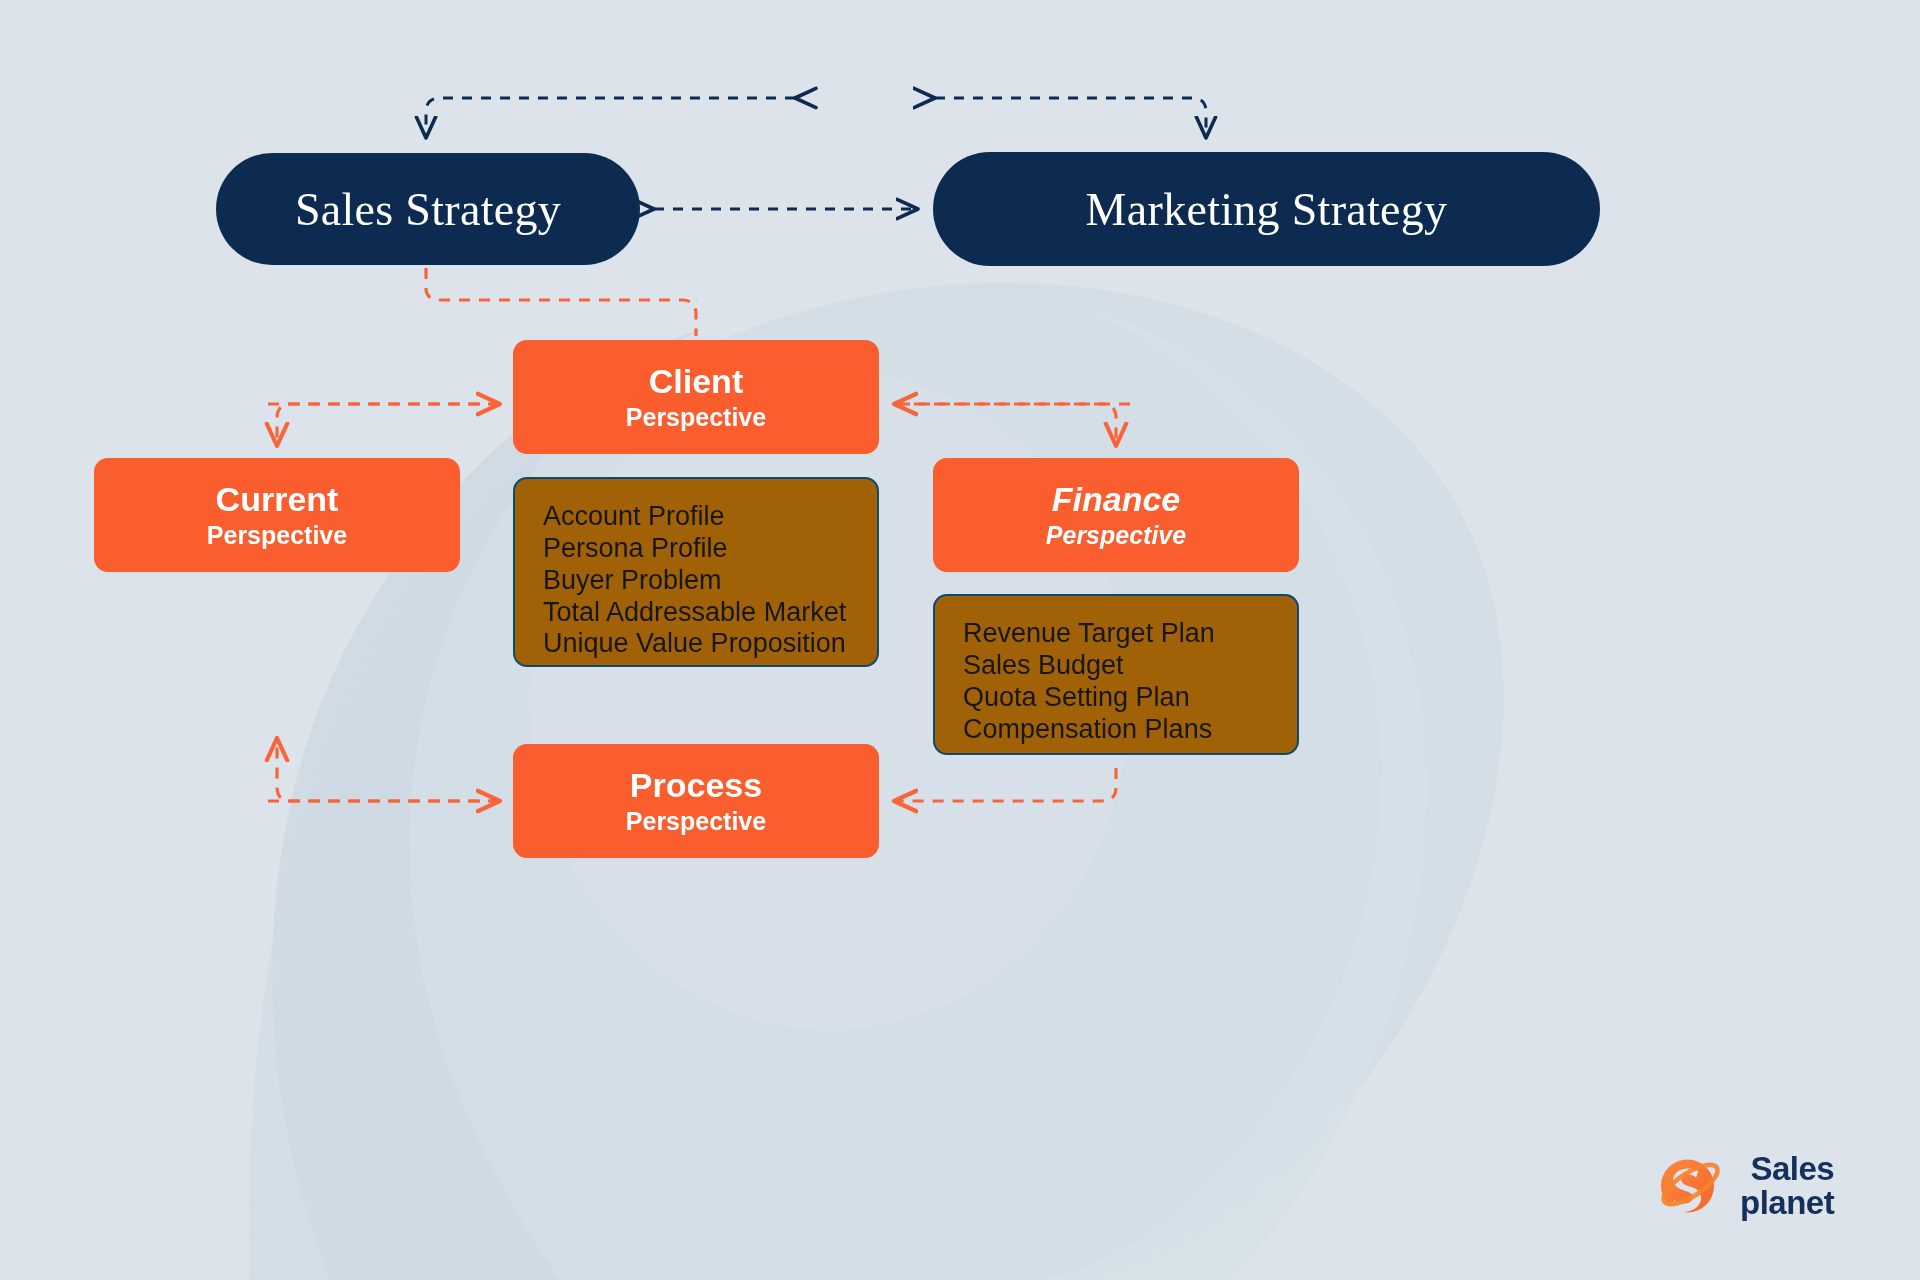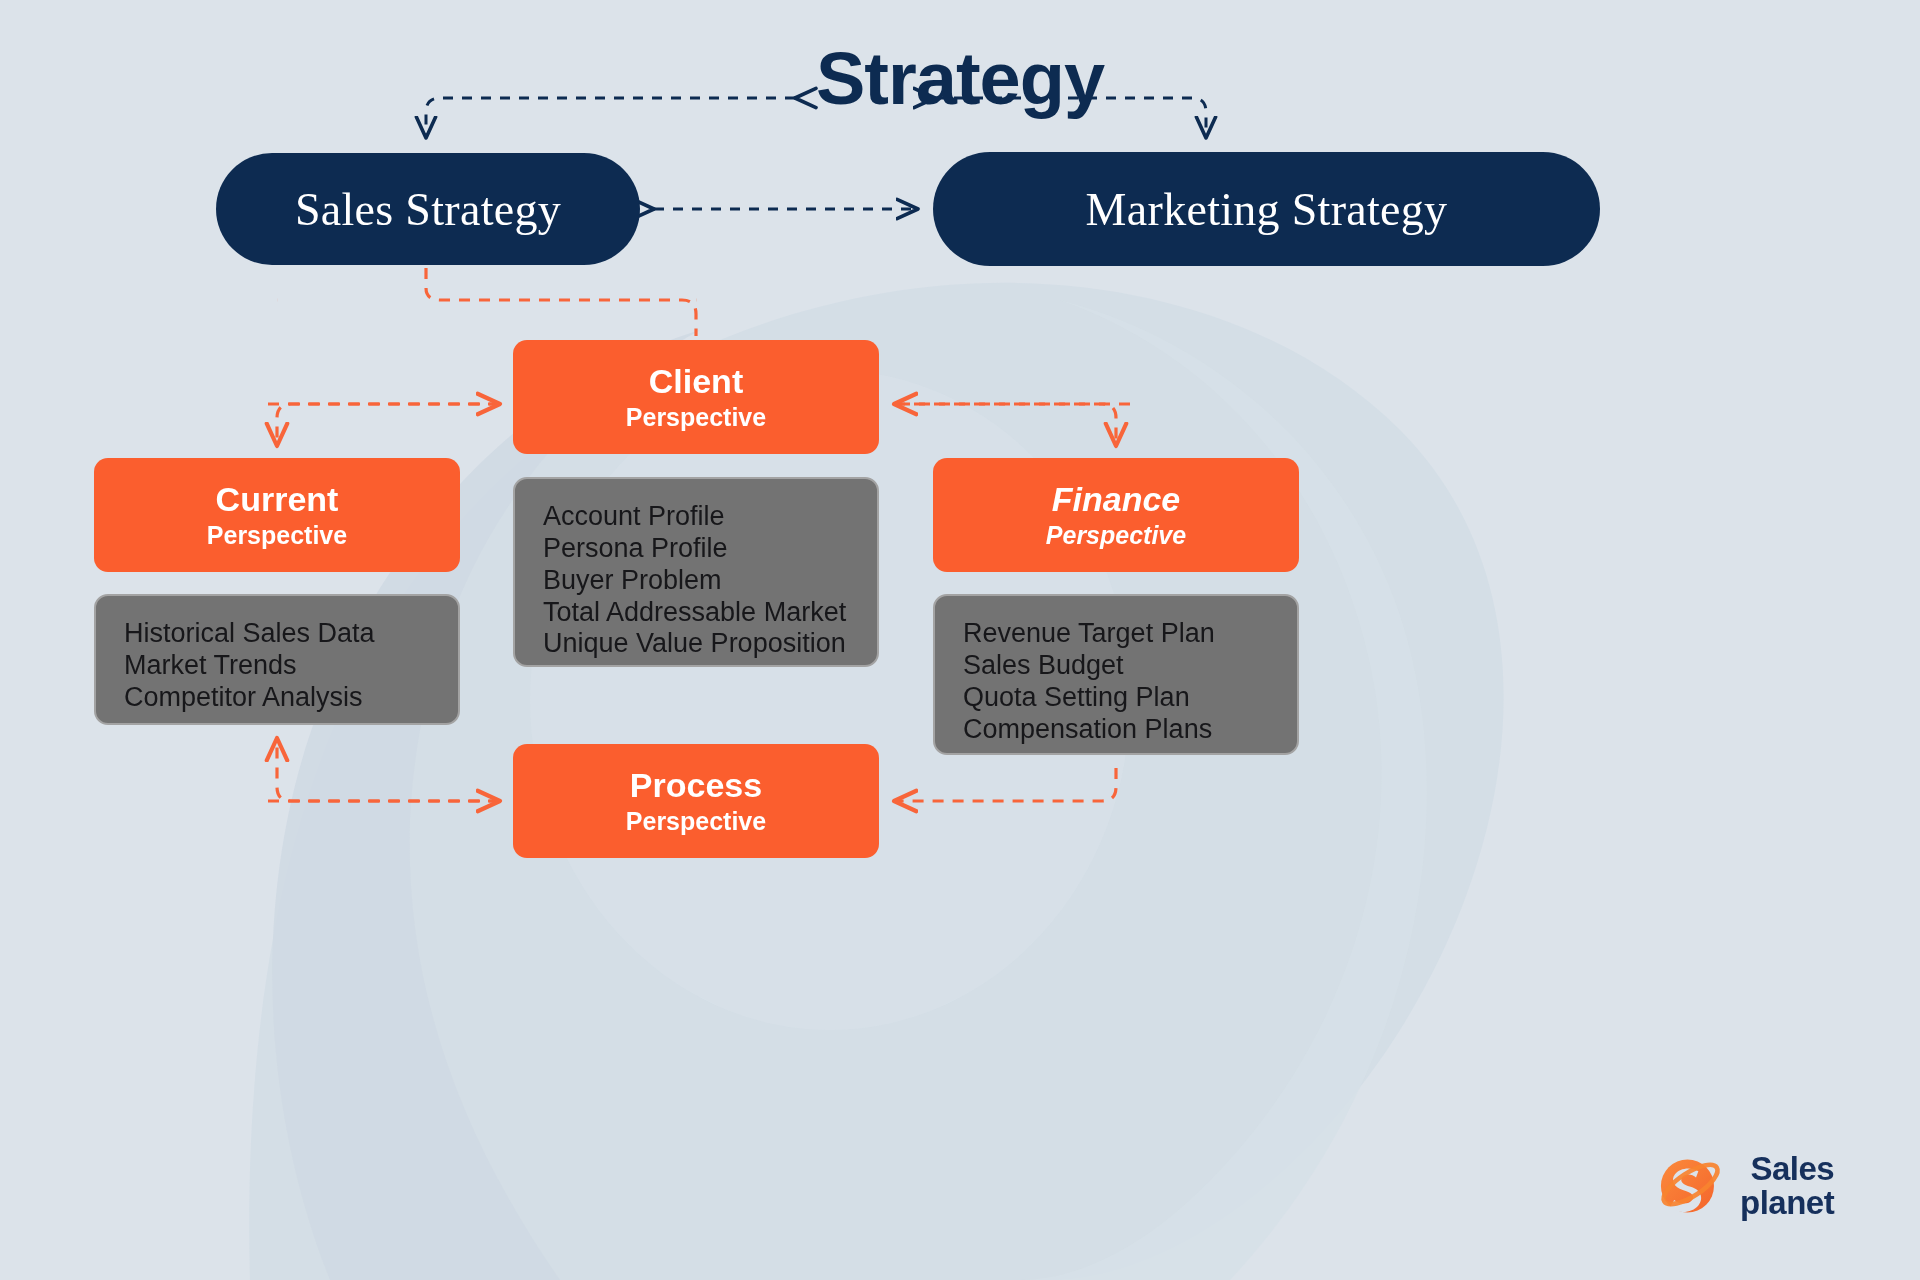--- a/index.html
+++ b/index.html
@@ -86,22 +86,22 @@
     margin-top: 2px;
   }
   #head-client  { left: 513px; top: 340px;  width: 366px; height: 114px; }
   #head-current { left: 94px;  top: 458px;  width: 366px; height: 114px; }
   #head-finance { left: 933px; top: 458px;  width: 366px; height: 114px; font-style: italic; }
   #head-process { left: 513px; top: 744px;  width: 366px; height: 114px; }
 
   
   .list-box {
     position: absolute;
-    background: #737373;
-    border: 2px solid #a3a3a3;
+    background: #a16207;
+    border: 2px solid #0c4a6e;
     border-radius: 14px;
     box-sizing: border-box;
     padding: 22px 28px;
     color: #17171a;
     font-size: 27px;
     line-height: 1.18;
     font-weight: 400;
   }
   .list-box .row { white-space: nowrap; }
   #list-client  { left: 513px; top: 477px;  width: 366px; height: 190px; }
@@ -182,21 +182,20 @@
       <path d="M 894 404 L 1102 404 Q 1116 404 1116 418 L 1116 446" marker-end="url(#orange-arrow)"></path>
       <path d="M 1130 404 L 894 404" marker-end="url(#orange-arrow)"></path>
 
       <path d="M 500 801 L 291 801 Q 277 801 277 787 L 277 738" marker-end="url(#orange-arrow)"></path>
       <path d="M 268 801 L 500 801" marker-end="url(#orange-arrow)"></path>
 
       <path d="M 1116 768 L 1116 787 Q 1116 801 1102 801 L 894 801" marker-end="url(#orange-arrow)"></path>
     </g>
   </svg>
 
-  <div class="title">Strategy</div>
 
   <div class="pill" id="pill-sales">
     <span>Sales Strategy</span>
   </div>
   <div class="pill" id="pill-mktg">
     <span>Marketing Strategy</span>
   </div>
 
   <div class="persp-head" id="head-client">
     <div class="h-main">Client</div>
@@ -206,25 +205,20 @@
     <div class="row">Account Profile</div>
     <div class="row">Persona Profile</div>
     <div class="row">Buyer Problem</div>
     <div class="row">Total Addressable Market</div>
     <div class="row">Unique Value Proposition</div>
   </div>
 
   <div class="persp-head" id="head-current">
     <div class="h-main">Current</div>
     <div class="h-sub">Perspective</div>
-  </div>
-  <div class="list-box" id="list-current">
-    <div class="row">Historical Sales Data</div>
-    <div class="row">Market Trends</div>
-    <div class="row">Competitor Analysis</div>
   </div>
 
   <div class="persp-head" id="head-finance">
     <div class="h-main">Finance</div>
     <div class="h-sub">Perspective</div>
   </div>
   <div class="list-box" id="list-finance">
     <div class="row">Revenue Target Plan</div>
     <div class="row">Sales Budget</div>
     <div class="row">Quota Setting Plan</div>

